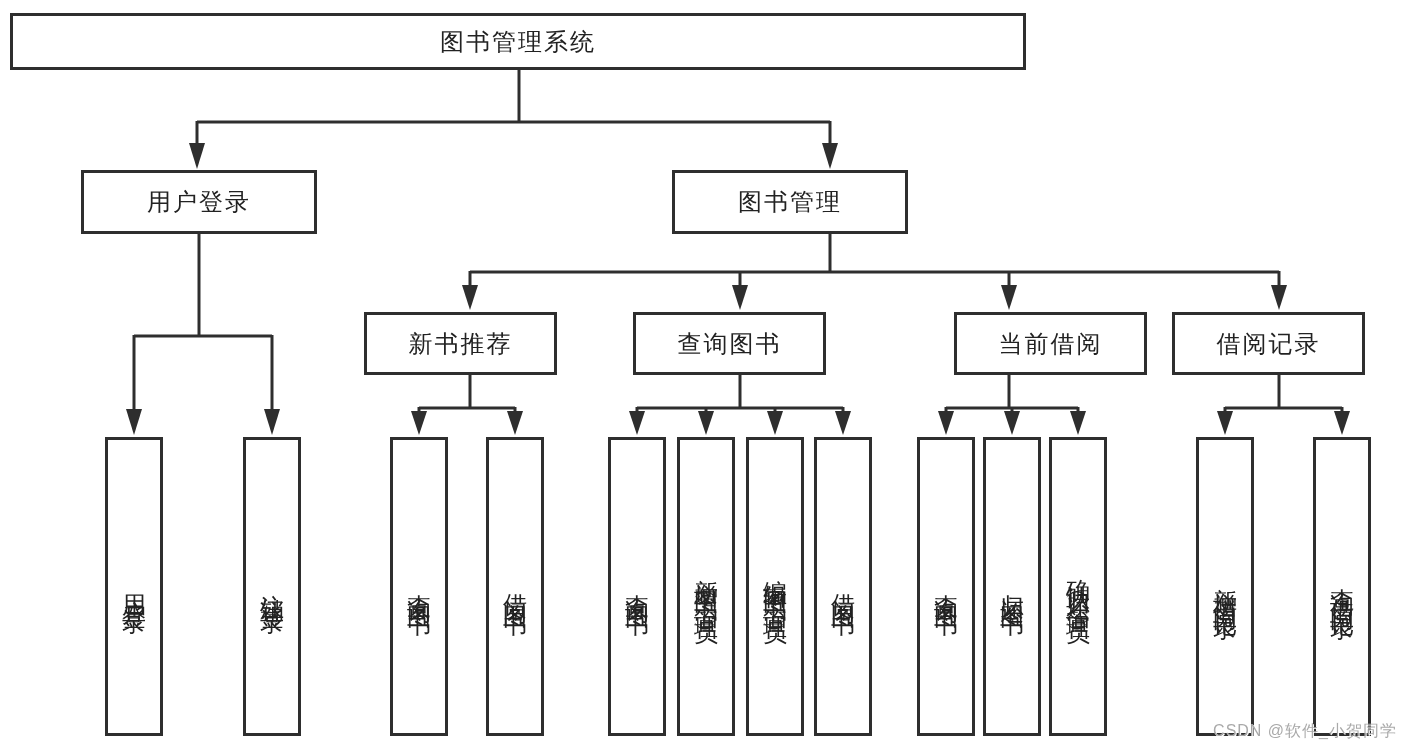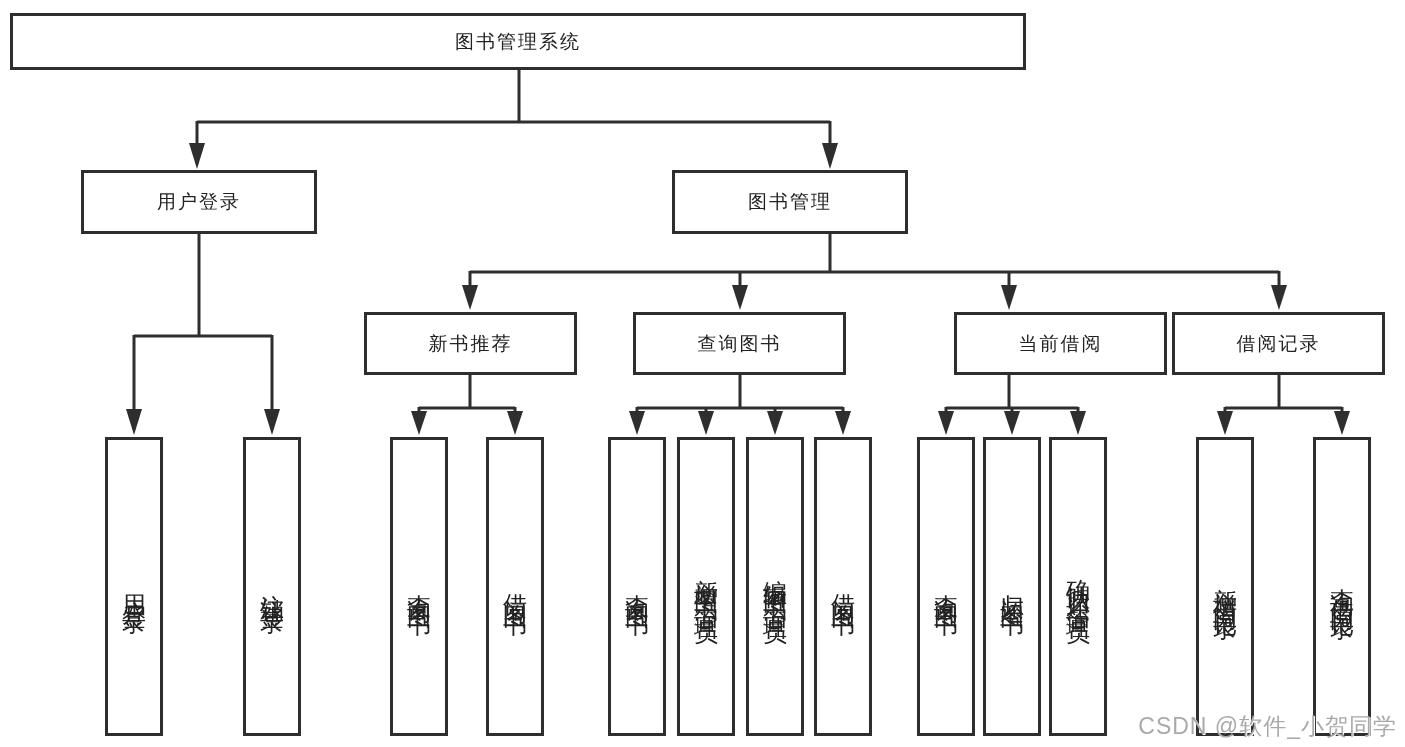--- a/index.html
+++ b/index.html
@@ -27,31 +27,31 @@
   }
   svg.connectors line{stroke:var(--line);stroke-width:3;}
   svg.connectors polygon{fill:var(--line);}
   .node{
     position:absolute;
     border:3px solid var(--border);
     background:var(--background);
     display:flex;
     align-items:center;
     justify-content:center;
-    font-size:19px;
+    font-size:24px;
     letter-spacing:2px;
     color:var(--text);
     text-align:center;
     white-space:nowrap;
   }
   .node.root   {left:10px;  top:13px;  width:1016px; height:57px;}
   .node.lvl2   {top:170px; width:236px; height:64px;}
   .node.lvl2.a {left:81px;}
   .node.lvl2.b {left:672px;}
-  .node.lvl3   {top:312px; width:213px; height:63px;}
+  .node.lvl3   {top:312px; width:193px; height:63px;}
   .node.lvl3.a {left:364px;}
   .node.lvl3.b {left:633px;}
   .node.lvl3.c {left:954px;}
   .node.lvl3.d {left:1172px;}
   .node.leaf{
     top:437px; width:58px; height:299px;
     writing-mode:vertical-rl;
     letter-spacing:6px;
     font-size:24px;
     line-height:1;
@@ -66,21 +66,21 @@
   .leaf.p6 {left:814px;}
   .leaf.p7 {left:917px;}
   .leaf.p8 {left:983px;}
   .leaf.p9 {left:1049px;}
   .leaf.p10{left:1196px;}
   .leaf.p11{left:1313px;}
   .watermark{
     position:absolute;
     right:8px;
     bottom:5px;
-    font-size:23px;
+    font-size:16px;
     letter-spacing:1px;
     color:var(--watermark);
     text-shadow:1px 1px 0 #ffffff;
     z-index:5;
     white-space:nowrap;
   }
 </style>
 </head>
 <body>
 

